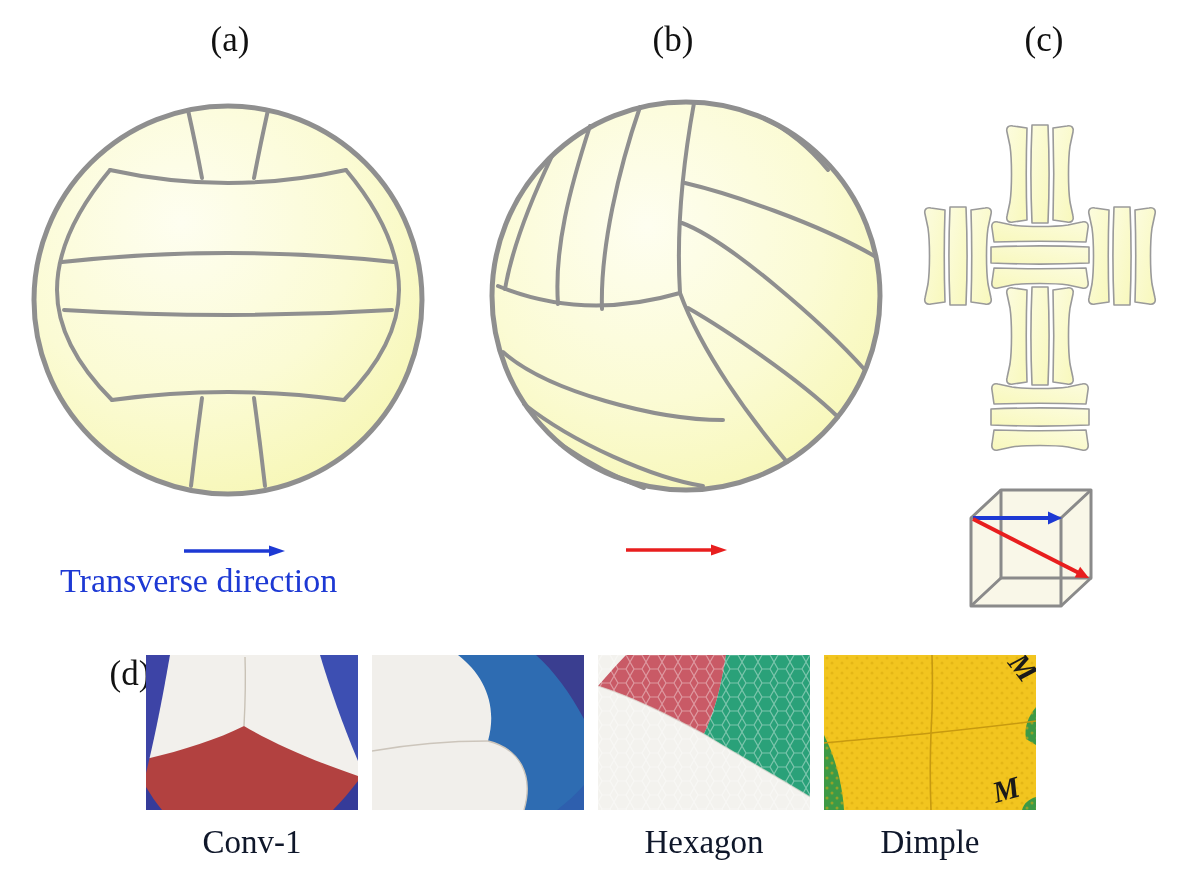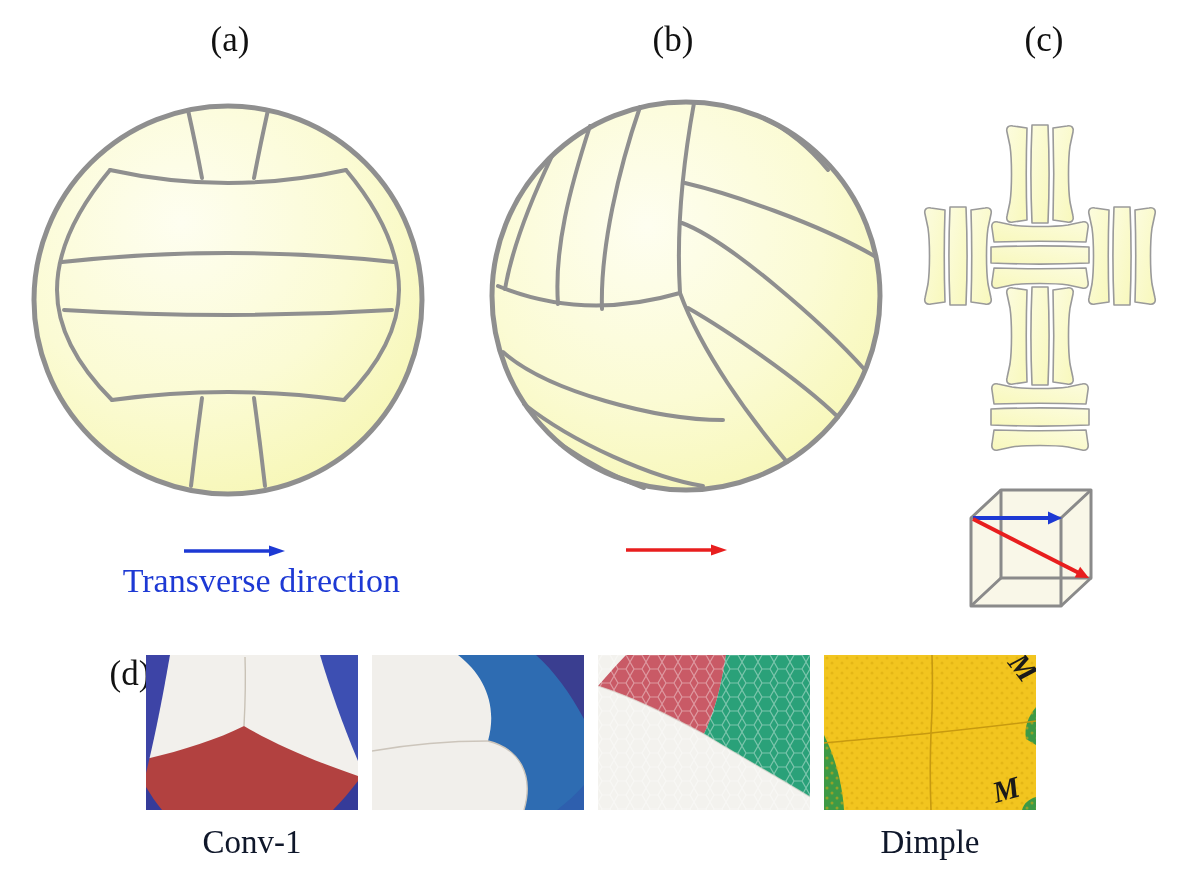--- a/index.html
+++ b/index.html
@@ -1,19 +1,19 @@
 <!DOCTYPE html>
 <html><head>
 <meta charset="utf-8">
 <style>
   html,body{margin:0;padding:0;background:#ffffff;}
   #canvas{position:relative;width:1200px;height:870px;background:#ffffff;overflow:hidden;
           font-family:"Liberation Serif","DejaVu Serif",serif;}
   .panel-label{position:absolute;font-size:35px;color:#111111;text-align:center;}
-  .dir-label{position:absolute;font-size:34px;text-align:right;}
+  .dir-label{position:absolute;font-size:34px;text-align:left;}
   .caption{position:absolute;top:824px;width:212px;text-align:center;font-size:33px;color:#0f172a;}
   .photo{position:absolute;top:655px;width:212px;height:155px;}
   svg{display:block;}
 </style>
 </head>
 <body>
 
 <div id="canvas">
 
   <div class="panel-label" style="left:180px;top:20px;width:100px;">(a)</div>
@@ -195,15 +195,16 @@
         <path d="M108,0 C109,35 108,62 107,78 C106,105 106,130 107,155"></path>
         <path d="M0,88 C40,84 80,81 107,78"></path>
         <path d="M107,78 C145,74 180,70 212,66"></path>
       </g>
       <text transform="translate(183,8) rotate(52)" font-family="Liberation Serif, DejaVu Serif, serif" font-weight="bold" font-style="italic" font-size="30" fill="#1a1a1a">M</text>
       <text transform="translate(172,148) rotate(-16)" font-family="Liberation Serif, DejaVu Serif, serif" font-weight="bold" font-style="italic" font-size="30" fill="#1a1a1a">M</text>
     </svg>
   </div>
 
   <div class="caption" style="left:146px;">Conv-1</div>
+  <div class="caption" style="left:598px;">Hexagon</div>
   <div class="caption" style="left:824px;">Dimple</div>
 
 </div>
 
 </body></html>

